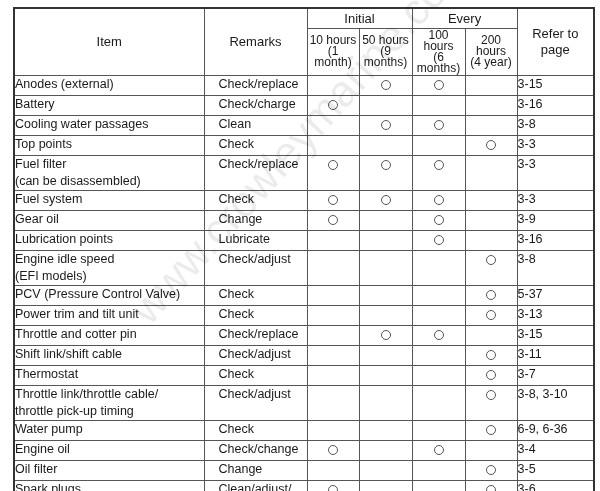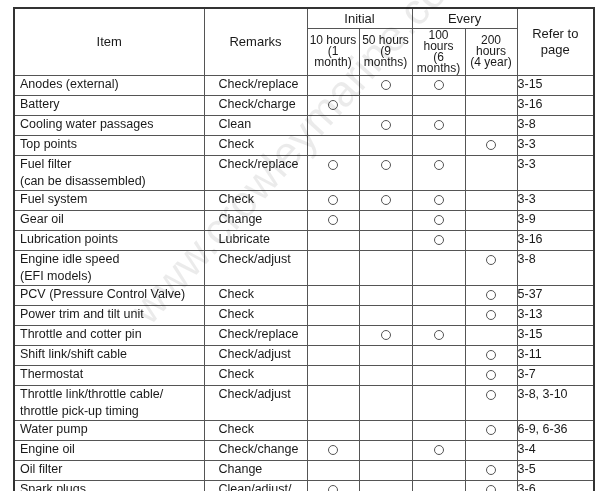--- a/index.html
+++ b/index.html
@@ -2,21 +2,21 @@
 <html><head>
 <meta charset="utf-8">
 <style>
   html, body { margin:0; padding:0; background:#fff; }
   body { width:600px; height:491px; position:relative; overflow:hidden; font-family:"Liberation Sans", sans-serif; color:#1a1a1a; }
   table { position:absolute; left:13px; top:7px; border-collapse:collapse; border:2px solid #333; width:580px; table-layout:fixed; }
   td, th { border:1px solid #555; padding:0; font-weight:normal; vertical-align:top; }
   th { vertical-align:middle; text-align:center; font-size:13px; }
   th.sub { font-size:12px; line-height:11px; padding:1px 0; }
   td { font-size:12.5px; line-height:17px; height:17px; }
-  td.item { padding-left:5px; }
+  td.item { }
   td.rem { padding-left:14px; }
   td.mark { text-align:center; }
   td.ref { text-align:left; }
   .circ { display:inline-block; width:8px; height:8px; border:1px solid #555; border-radius:50%; margin-top:4px; }
   .wm { position:absolute; left:120px; top:300px; font-size:44px; color:rgba(0,0,0,0.08); transform:rotate(-48deg); transform-origin:left top; white-space:nowrap; pointer-events:none; font-family:"Liberation Sans", sans-serif; }
 </style>
 </head>
 <body>
 
 <table>

